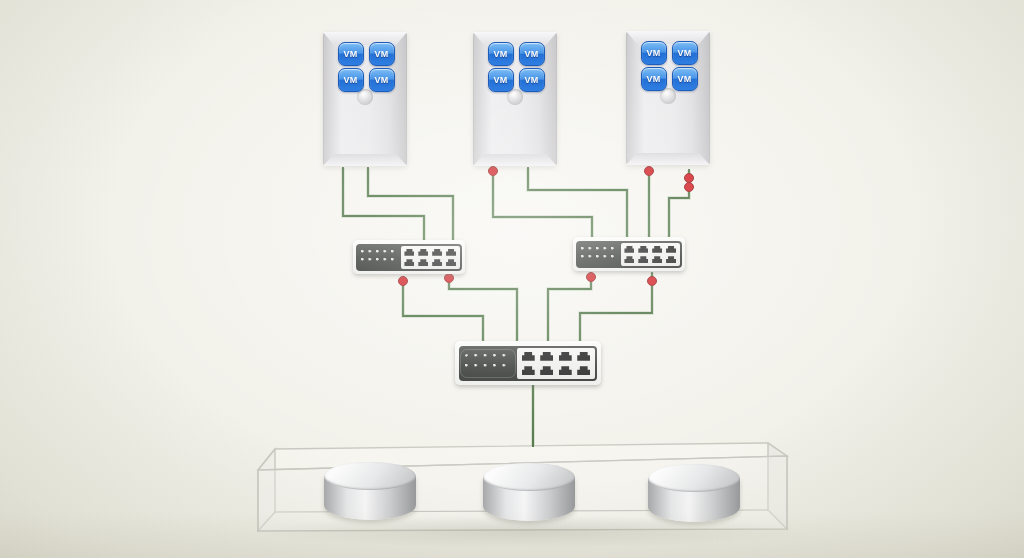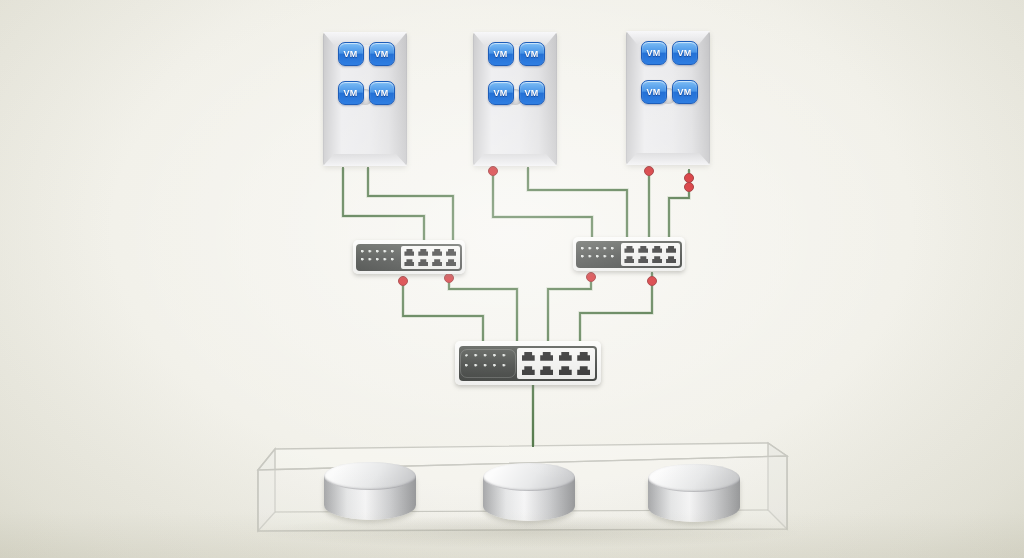--- a/index.html
+++ b/index.html
@@ -19,21 +19,21 @@
   .server::before{content:'';position:absolute;top:0;left:0;right:0;height:13px;
           background:linear-gradient(180deg,#f7f7f9,#e0e0e2);
           clip-path:polygon(0 0,100% 0,87% 100%,13% 100%);}
   .server::after{content:'';position:absolute;bottom:0;left:0;right:0;height:12px;
           background:linear-gradient(0deg,#f2f2f4,#d6d6d8);
           clip-path:polygon(13% 0,87% 0,100% 100%,0 100%);}
   .server-1{left:323px;top:32px;}
   .server-2{left:473px;top:32px;}
   .server-3{left:626px;top:31px;}
   .vm-grid{position:absolute;left:0;top:10px;width:100%;display:grid;
-           grid-template-columns:24px 24px;gap:15px 7px;justify-content:center;z-index:2;}
+           grid-template-columns:24px 24px;gap:2px 7px;justify-content:center;z-index:2;}
   .vm-badge{width:24px;height:22px;border-radius:7px;position:relative;
             display:flex;align-items:center;justify-content:center;
             background:linear-gradient(180deg,#7dbdf5 0%,#4a96e8 45%,#2471d6 52%,#2f7ee2 100%);
             border:1px solid #1d5db9;
             box-shadow:inset 0 1px 1px rgba(255,255,255,0.65), 0 1px 2px rgba(20,40,90,0.3);}
   .vm-badge span{color:#fff;font-size:9px;font-weight:bold;letter-spacing:0.2px;
             text-shadow:0 1px 1px rgba(10,30,90,0.55);}
   .server-led{position:absolute;left:50%;margin-left:-8px;top:57px;width:16px;height:16px;border-radius:50%;
             background:radial-gradient(circle at 40% 32%,#ffffff,#d7d7d9 60%,#bcbcbe);
             box-shadow:inset 0 1px 2px rgba(0,0,0,0.18);z-index:1;}

